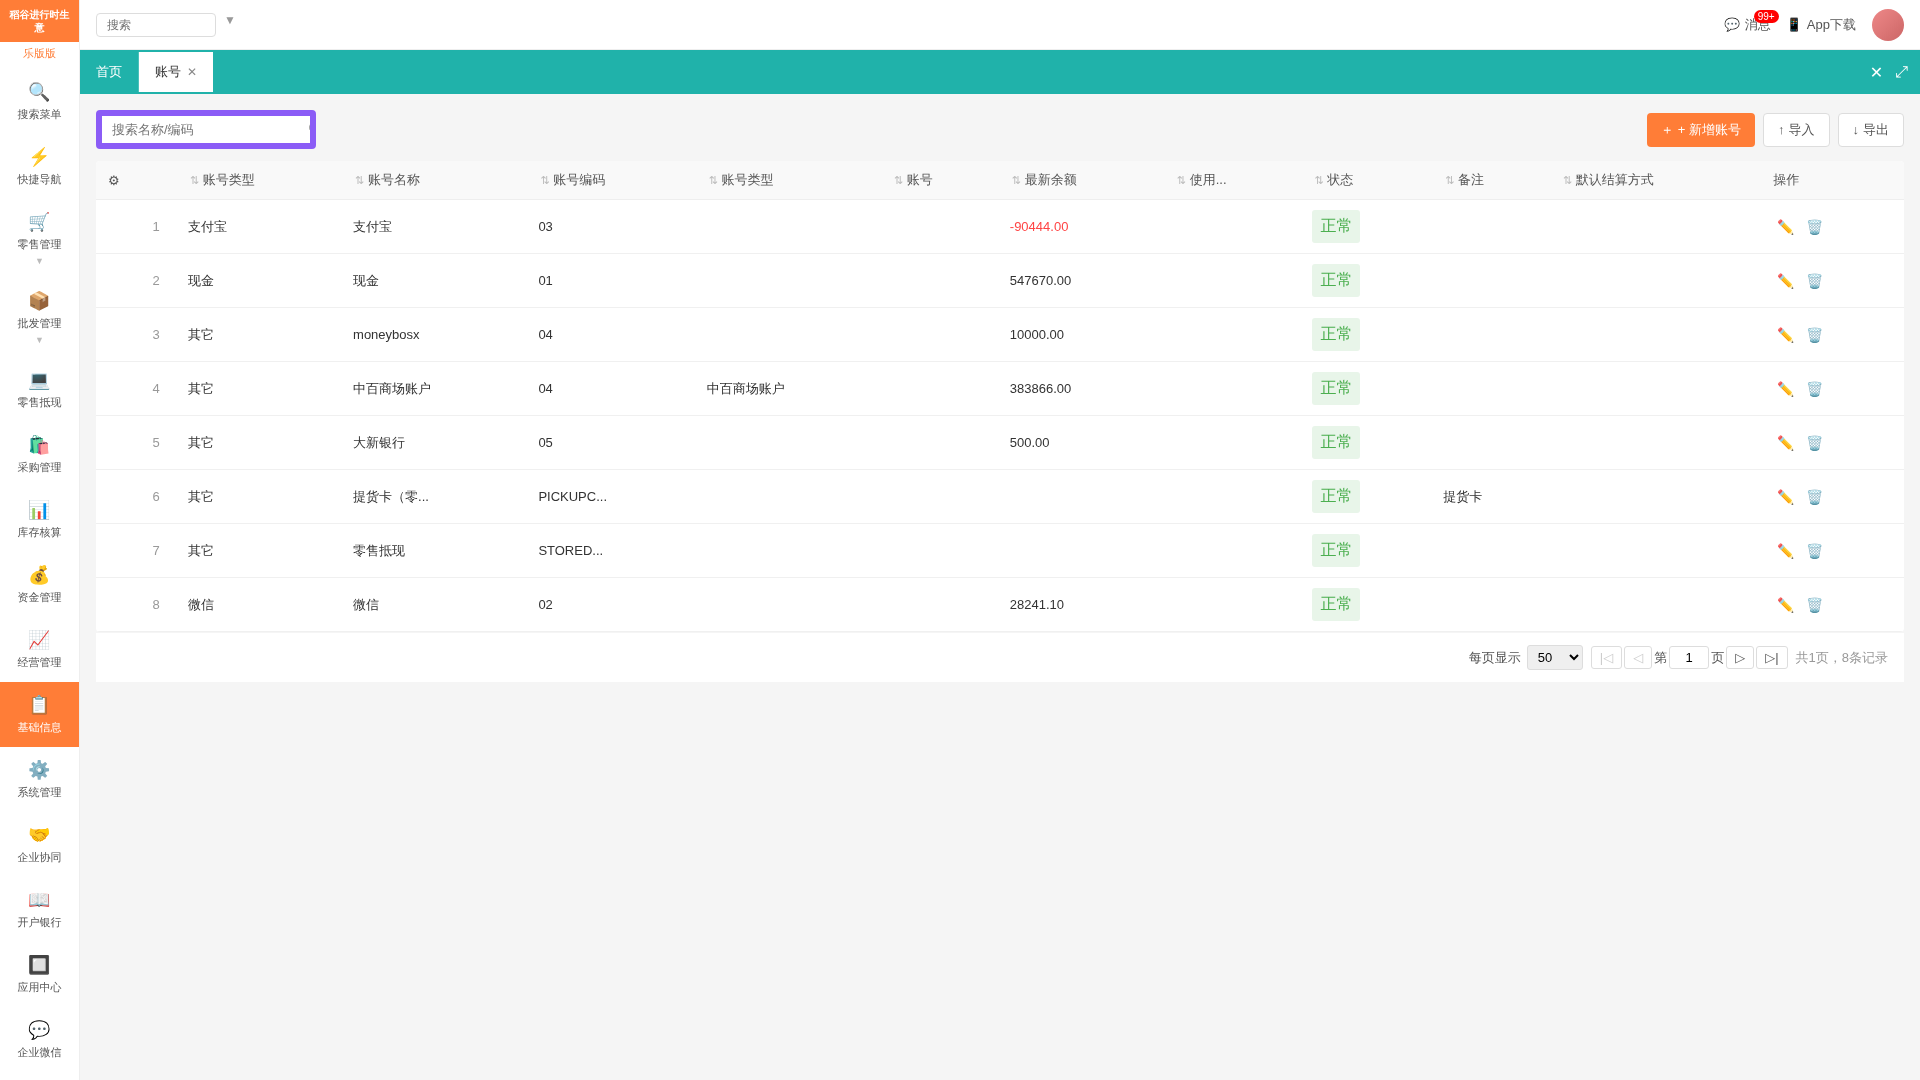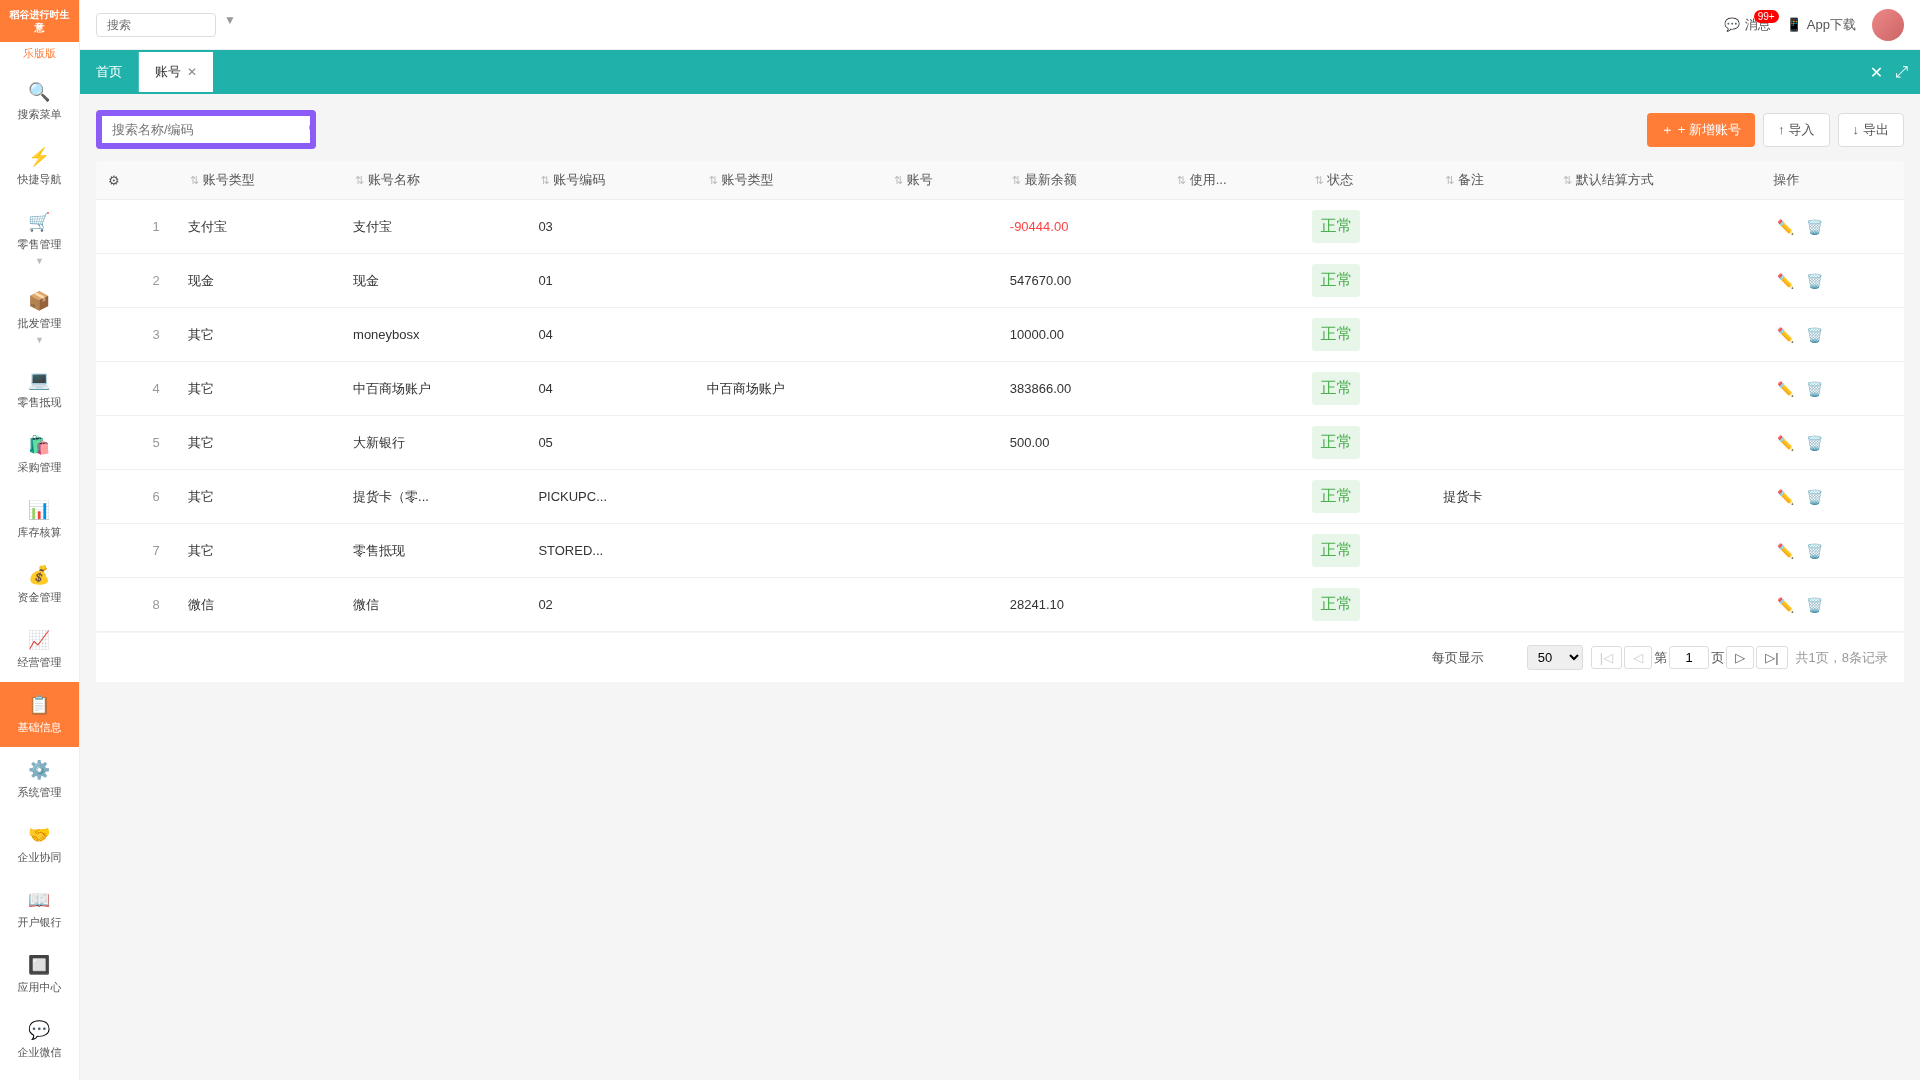--- a/index.html
+++ b/index.html
@@ -59,21 +59,21 @@
     tbody tr { border-bottom: 1px solid #f0f0f0; }
     tbody td { padding: 10px 12px; color: #333; font-size: 13px; }
     .status-badge { display: inline-block; padding: 6px 8px; border-radius: 3px; font-size: 16px; background: #e8f5e9; color: #4caf50; }
     .action-btn { background: none; border: none; cursor: pointer; color: #999; font-size: 14px; padding: 2px 4px; }
     .gear-col { width: 40px; }
     .num-col { width: 40px; color: #999; text-align: center; }
 
     
     .pagination { display: flex; align-items: center; justify-content: flex-end; padding: 12px 16px; gap: 8px; font-size: 13px; color: #555; background: #fff; margin-top: 1px; }
     .page-size-wrap { display: flex; align-items: center; gap: 6px; }
-    .page-size-select { border: 1px solid #ddd; border-radius: 3px; padding: 3px 6px; font-size: 13px; margin-left: 37px; }
+    .page-size-select { border: 1px solid #ddd; border-radius: 3px; padding: 3px 6px; font-size: 13px; }
     .page-nav { display: flex; align-items: center; gap: 2px; }
     .page-nav-btn { background: none; border: 1px solid #ddd; border-radius: 3px; padding: 3px 8px; cursor: pointer; color: #555; font-size: 13px; }
     .page-nav-btn:disabled { color: #ccc; cursor: not-allowed; }
     .page-input { border: 1px solid #ddd; border-radius: 3px; padding: 3px 6px; width: 40px; text-align: center; font-size: 13px; }
     .page-total { color: #999; }
 
     .settings-icon-cell { color: #aaa; text-align: center; }
 
     .negative { color: #f44; }
   </style>

